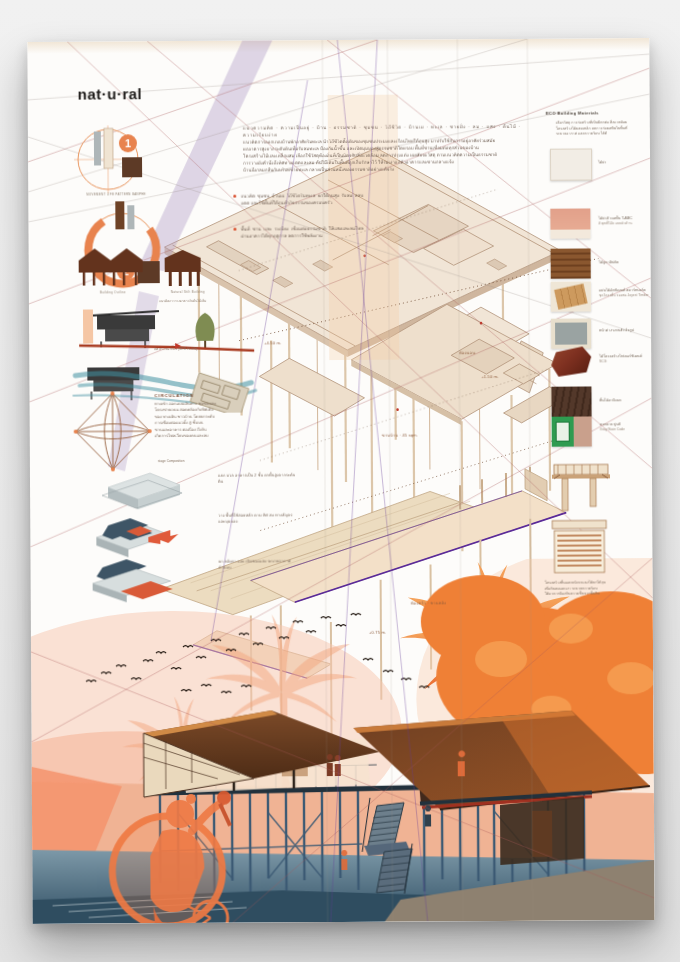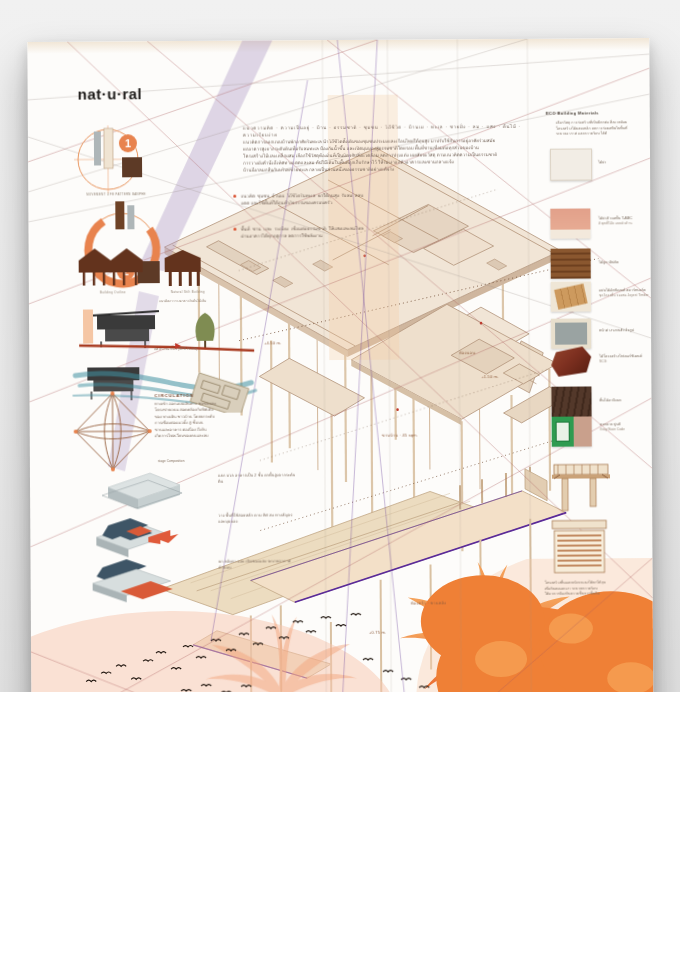--- a/index.html
+++ b/index.html
@@ -1,17 +1,17 @@
 <!DOCTYPE html>
 <html><head>
 <meta charset="utf-8">
 <style>
   html,body{margin:0;padding:0;}
   body{width:680px;height:962px;font-family:"Liberation Sans",sans-serif;}
-  .stage{position:relative;width:680px;height:692px;background:linear-gradient(180deg,#f1f1f1 0%,#ececec 55%,#e3e3e3 100%);overflow:hidden;}
+  .stage{position:relative;width:680px;height:962px;background:linear-gradient(180deg,#f1f1f1 0%,#ececec 55%,#e3e3e3 100%);overflow:hidden;}
   .poster{position:absolute;left:30px;top:40px;width:622px;height:882px;background:#fdfcfa;
     transform:rotate(-0.35deg);transform-origin:50% 50%;
     box-shadow:0 24px 44px rgba(0,0,0,.30),0 6px 14px rgba(0,0,0,.18);overflow:hidden;}
   .abs{position:absolute;}
   .topband{left:0;top:0;width:100%;height:12px;background:linear-gradient(180deg,#f1e6d6,rgba(241,230,214,0));}
   svg{display:block;}
   .title{left:50px;top:44px;font-size:15px;font-weight:bold;letter-spacing:.5px;color:#1e1c1a;}
   .t28{font-size:2.8px;line-height:1.5;color:#8a7a6a;letter-spacing:.4px;}
   .t3{font-size:3.2px;line-height:1.6;color:#84705f;}
   .t36{font-size:3.6px;line-height:1.55;color:#7a6a5c;}

